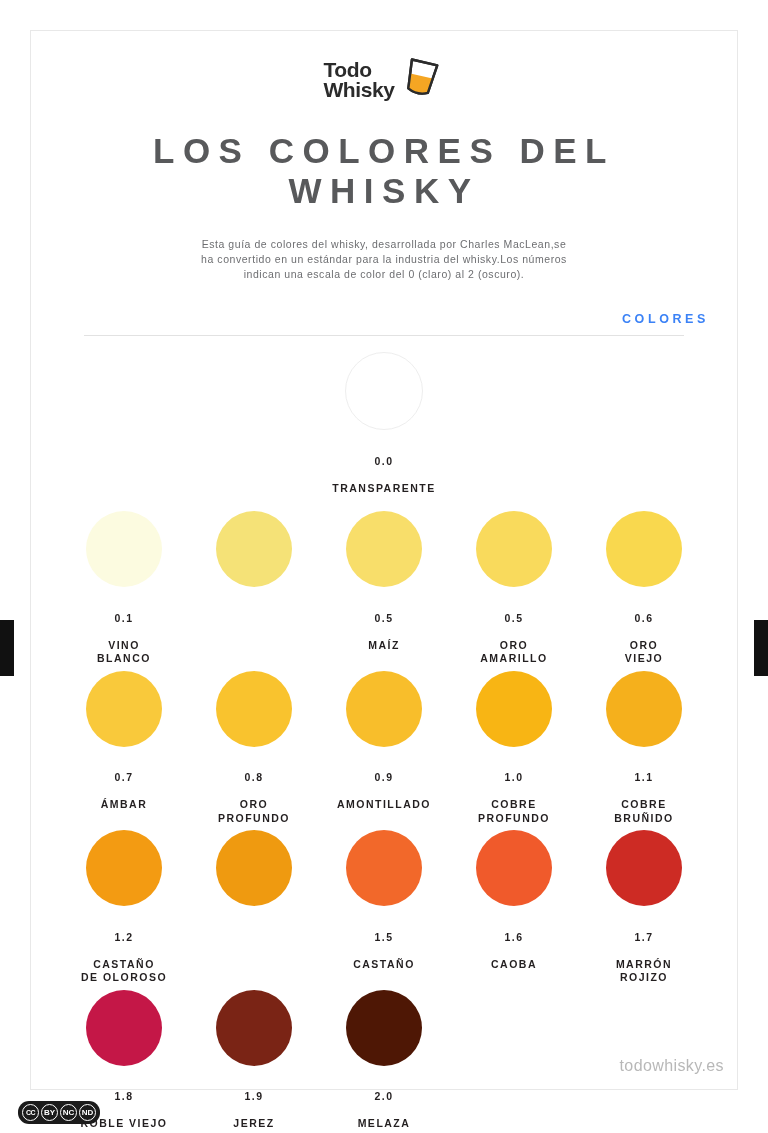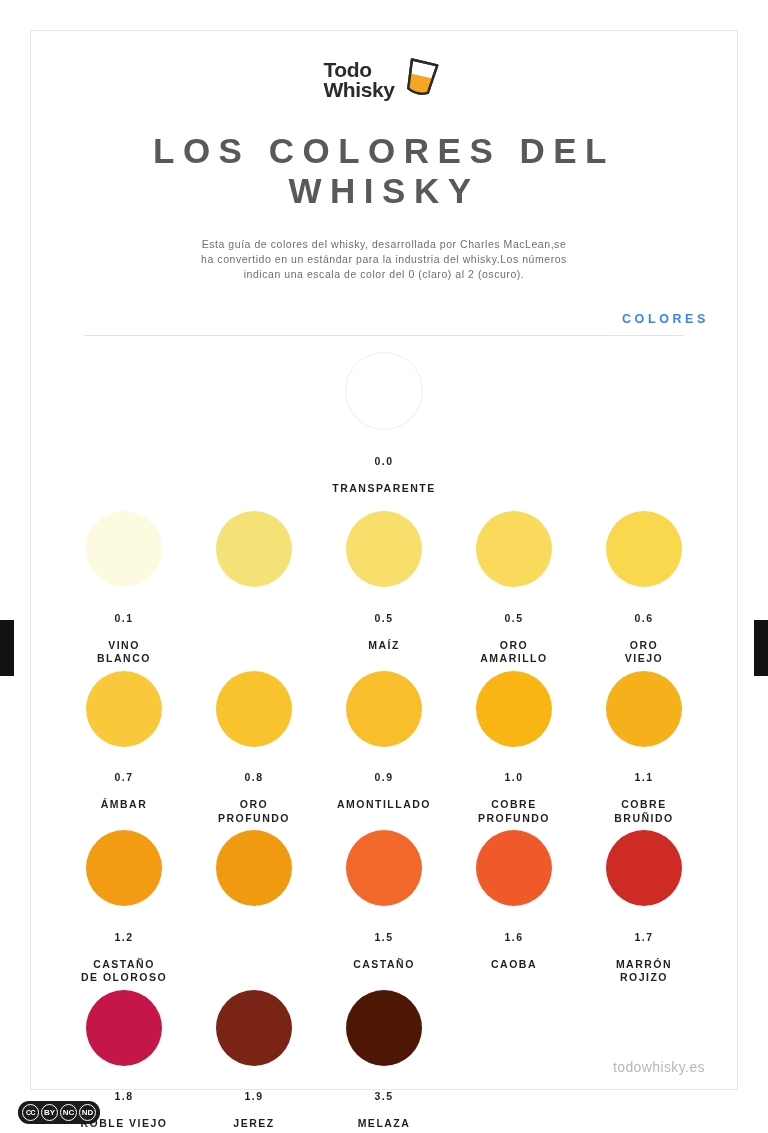--- a/index.html
+++ b/index.html
@@ -130,23 +130,23 @@
     line-height: 13.5px;
     letter-spacing: 1.5px;
     color: #231f20;
     white-space: pre-line;
   }
   .caption .code { display: block; }
 
   
   .site-url {
     position: absolute;
-    right: 32px;
+    right: 13px;
     bottom: 14px;
-    font-size: 14px;
+    font-size: 16px;
     letter-spacing: 0.4px;
     color: #b8b8b8;
   }
 
   
   .cc-badge {
     position: absolute;
     left: 18px;
     bottom: 9px;
     display: flex;
@@ -333,21 +333,21 @@
       <div class="dot" style="background: rgb(122, 36, 21);"></div>
       <div class="caption">
         <span class="code">1.9</span>
         <span>JEREZ
 OSCURO</span>
       </div>
     </div>
     <div class="swatch">
       <div class="dot" style="background: rgb(78, 23, 5);"></div>
       <div class="caption">
-        <span class="code">3.5</span>
+        <span class="code">2.0</span>
         <span>MELAZA</span>
       </div>
     </div>
 
   </div>
 
   <div class="site-url">todowhisky.es</div>
 
 </div>
 

